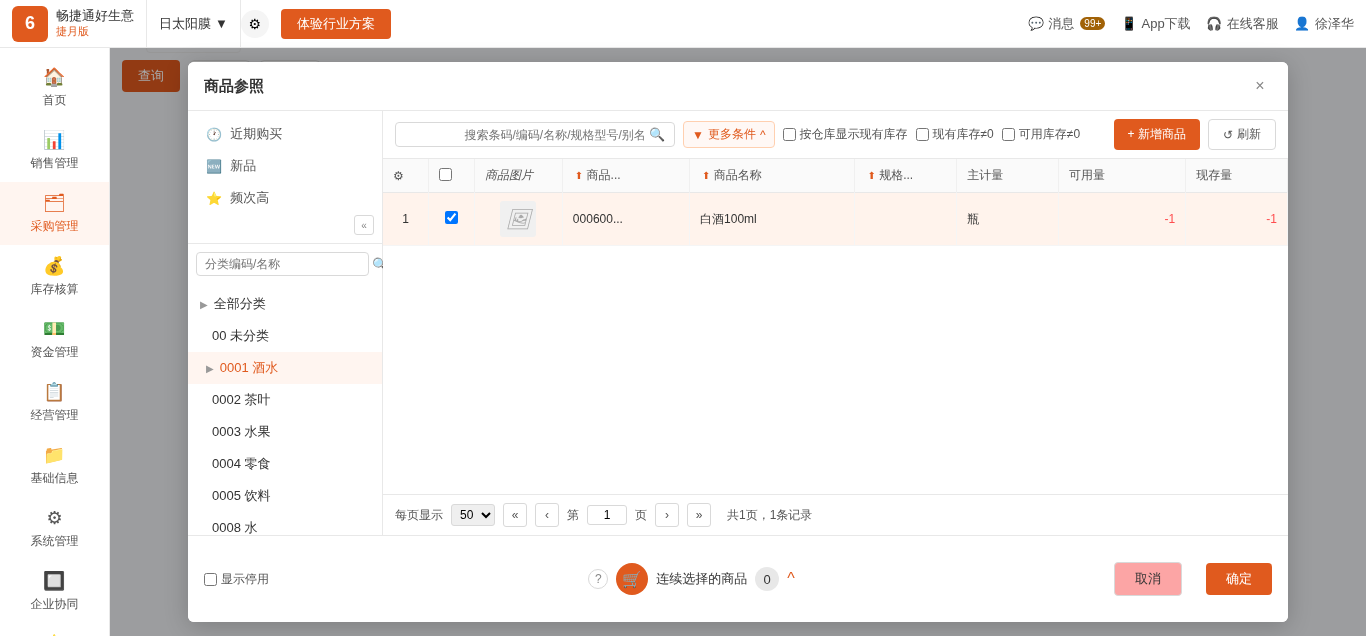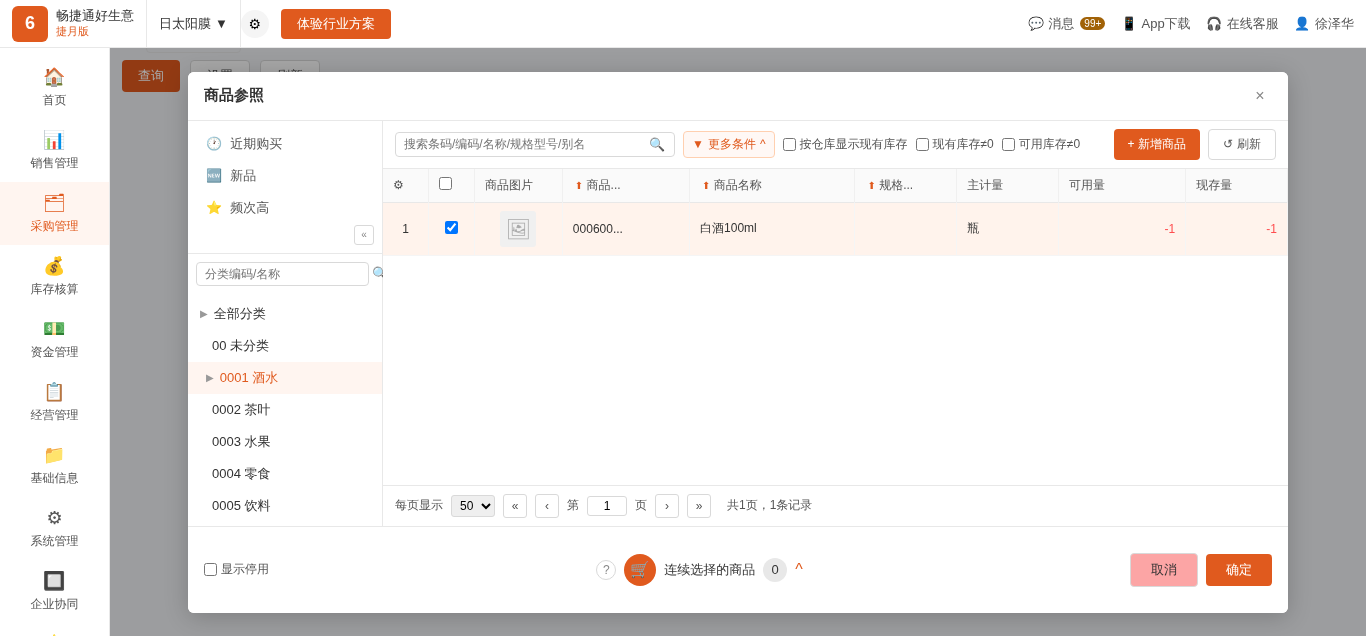--- a/index.html
+++ b/index.html
@@ -194,20 +194,21 @@
       border-bottom: 1px solid #e8e8e8;
     }
     .search-bar {
       display: flex; align-items: center;
       border: 1px solid #d9d9d9; border-radius: 4px;
       padding: 4px 8px; flex: 1; max-width: 280px; gap: 4px;
     }
     .search-bar input {
       border: none; outline: none; font-size: 12px; flex: 1;
       color: #c2410c;
+      text-align: right;
     }
     .filter-btn {
       display: flex; align-items: center; gap: 4px;
       color: #e05a1e; font-size: 12px; cursor: pointer; padding: 4px 8px;
       border: 1px solid #ffd0b0; border-radius: 4px; background: #fff8f5;
     }
     .checkbox-filter {
       display: flex; align-items: center; gap: 4px;
       font-size: 12px; color: #555; cursor: pointer;
     }
@@ -249,21 +250,21 @@
       padding: 8px 10px;
       border-bottom: 1px solid #f5f5f5;
       border-right: 1px solid #f5f5f5;
       color: #333;
       white-space: nowrap;
     }
     .data-table tbody tr.selected { background: #fff3ec; }
     .sort-icon { color: #e05a1e; font-size: 10px; margin-left: 2px; }
     .col-settings { width: 36px; text-align: center; }
     .col-check { width: 36px; text-align: center; }
-    .col-img { width: 60px; text-align: center; }
+    .col-img { width: 60px; text-align: center; font-style: italic; }
     .col-code { width: 100px; }
     .col-name { width: 130px; }
     .col-spec { width: 80px; }
     .col-unit { width: 80px; }
     .col-avail { width: 100px; text-align: right; }
     .col-stock { width: 80px; text-align: right; }
     .neg-value { color: #ff4d4f; }
     .product-img-placeholder {
       width: 36px; height: 36px; background: #f0f0f0; border-radius: 3px;
       display: flex; align-items: center; justify-content: center;
@@ -291,21 +292,21 @@
     .page-input {
       width: 40px; border: 1px solid #d9d9d9; border-radius: 3px;
       padding: 2px 4px; font-size: 12px; text-align: center;
     }
     .page-total { color: #555; margin-left: 8px; }
 
     
     .modal-footer {
       padding: 26px 16px;
       border-top: 1px solid #e8e8e8;
-      display: flex; align-items: center; gap: 8px;
+      display: flex; align-items: center; gap: 24px;
       background: #fff;
     }
     .footer-checkbox { display: flex; align-items: center; gap: 4px; font-size: 12px; color: #555; }
     .footer-cart {
       display: flex; align-items: center; gap: 8px;
       margin-left: auto;
     }
     .cart-icon-btn {
       width: 32px; height: 32px; background: #e05a1e; border-radius: 50%;
       display: flex; align-items: center; justify-content: center;
@@ -471,20 +472,23 @@
                 <span>0002 茶叶</span>
               </div>
               <div class="tree-item" style="padding-left:24px;">
                 <span>0003 水果</span>
               </div>
               <div class="tree-item" style="padding-left:24px;">
                 <span>0004 零食</span>
               </div>
               <div class="tree-item" style="padding-left:24px;">
                 <span>0005 饮料</span>
+              </div>
+              <div class="tree-item" style="padding-left:24px;">
+                <span>0008 水</span>
               </div>
             </div>
           </div>
 
           <div class="right-panel">
 
             <div class="toolbar">
               <div class="search-bar">
                 <input type="text" style="width: 100%;" placeholder="搜索条码/编码/名称/规格型号/别名">
                 <span style="color:#e05a1e;">🔍</span>

